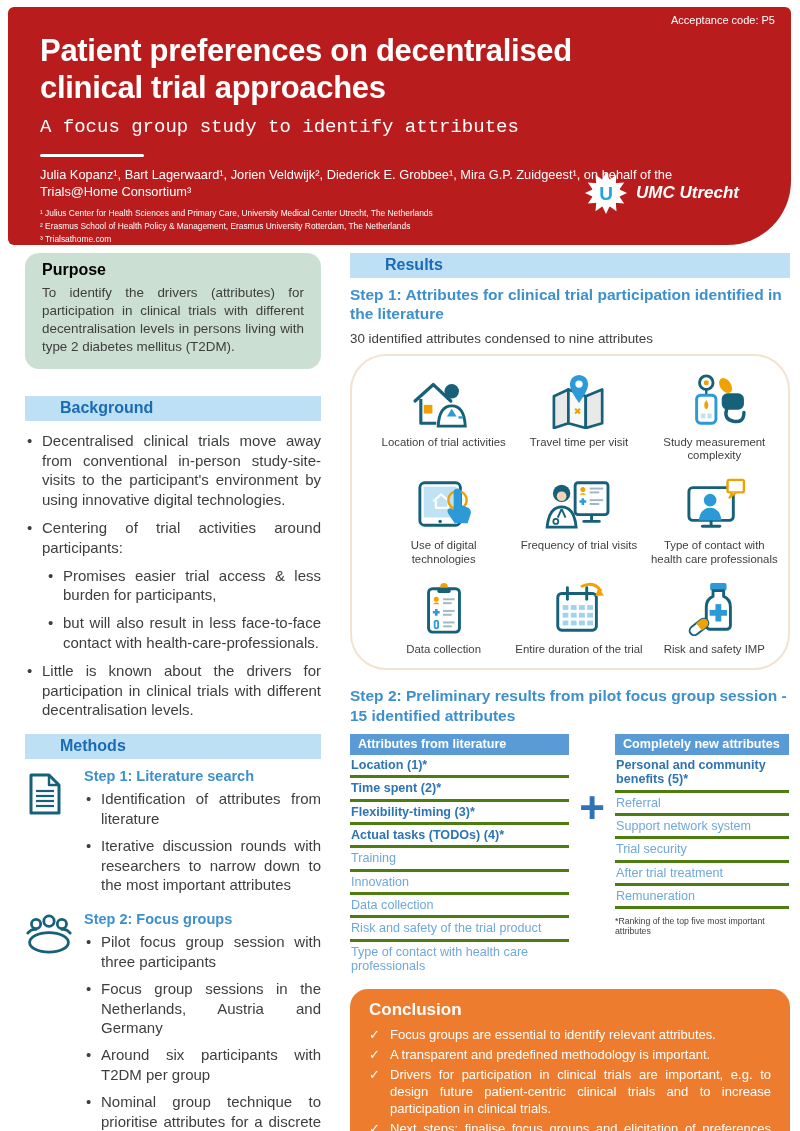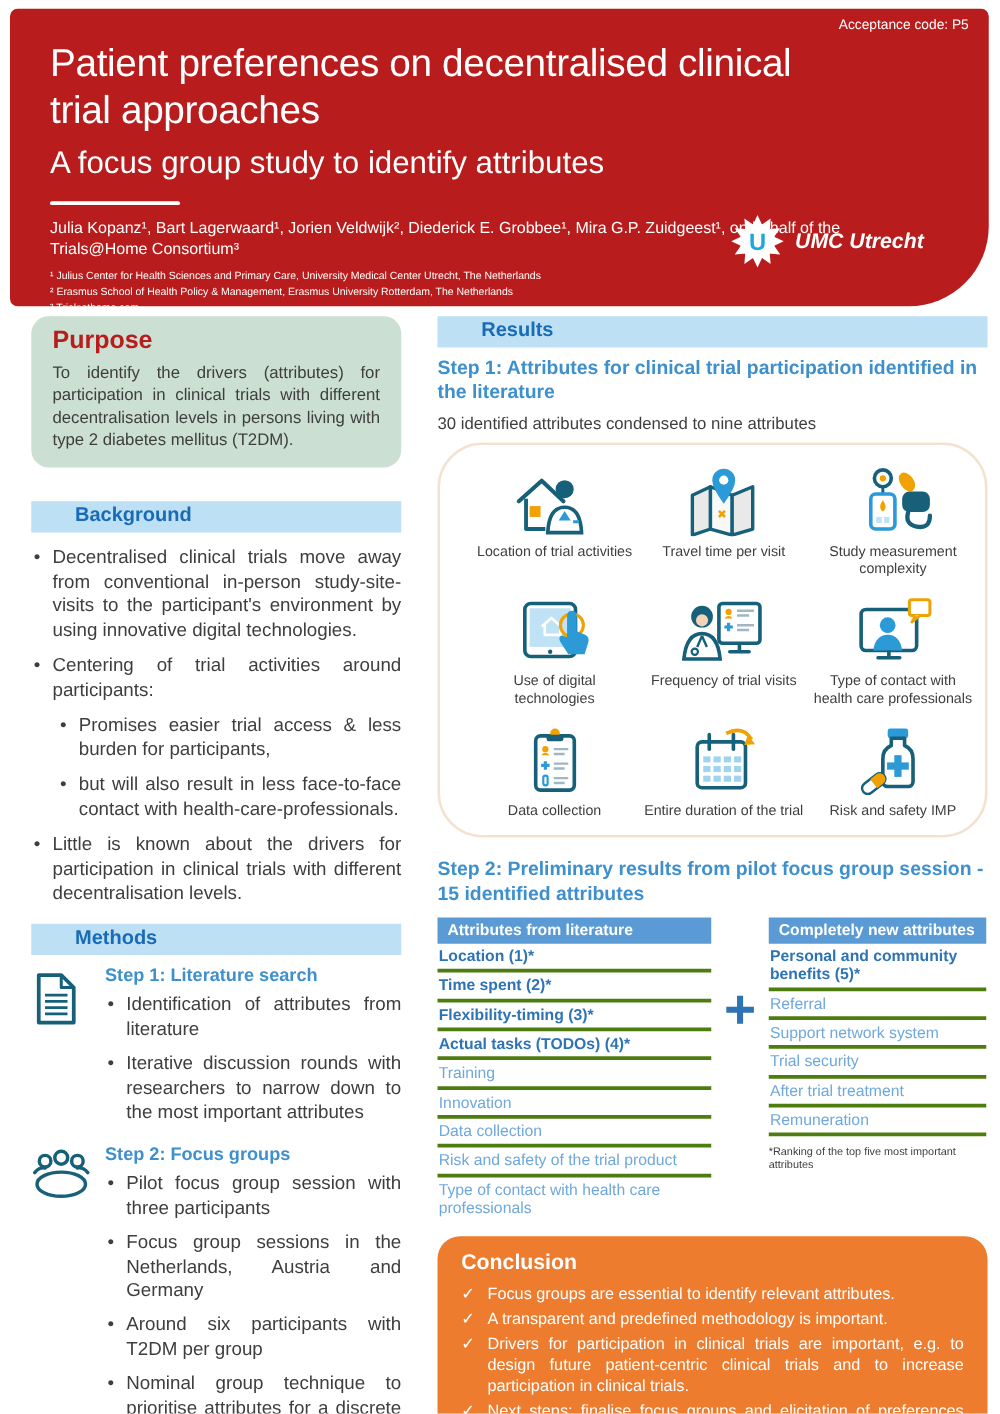--- a/index.html
+++ b/index.html
@@ -4,38 +4,38 @@
 <style>
   * { box-sizing: border-box; margin: 0; padding: 0; }
   html,body { background:#ffffff; }
   body { font-family:"Liberation Sans", sans-serif; color:#3e3e3e; }
   .poster { position:relative; width:800px; height:1131px; overflow:hidden; background:#fff; }
 
   
   .header { position:relative; margin:7px 9px 0 8px; height:238px; background:#b91c1c;
             border-radius:6px 6px 64px 6px; color:#fff; padding:26px 40px 0 32px; }
   .acceptance { position:absolute; top:7px; right:16px; font-size:11px; font-weight:400; }
-  .title { font-size:31px; font-weight:normal; line-height:1.18; width:620px; letter-spacing:-0.3px; }
-  .subtitle { font-size:25px; font-weight:300; margin-top:10px; }
+  .title { font-size:31px; font-weight:bold; line-height:1.18; width:620px; letter-spacing:-0.3px; }
+  .subtitle { font-size:19px; font-weight:300; margin-top:10px;font-family:Liberation Mono, monospace; }
   .divider { width:104px; height:3px; background:#fff; margin:16px 0 10px 0; border-radius:2px; }
   .authors { font-size:12.8px; line-height:1.3; width:680px; }
   .affiliations { margin-top:7px; font-size:8.4px; line-height:1.5; font-weight:300; }
   .umc { position:absolute; right:52px; bottom:30px; display:flex; align-items:center; gap:8px; }
   .umc-name { font-size:17px; font-weight:bold;font-style:italic; }
 
   
   .main { display:flex; gap:29px; padding:8px 10px 0 25px; }
   .col-left { width:296px; flex:none; }
   .col-right { flex:1; }
 
   .band { background:#bee0f4; padding:3px 10px 4px 35px; margin-bottom:4px; }
   .band-title { color:#1a6bb5; font-weight:bold; font-size:16px; }
 
   .purpose-box { background:#cbdfd2; border-radius:14px; padding:8px 17px 13px 17px; }
-  .purpose-title { color:#b91c1c; font-weight:bold; font-size:20px; margin-bottom:5px; }
+  .purpose-title { color:#000000; font-weight:bold; font-size:16px; margin-bottom:5px; }
   .purpose-text { font-size:13.4px; line-height:1.34; text-align:justify; }
 
   .bg-section { margin-top:27px; }
   .bullets { margin-top:10px; }
   .b { position:relative; padding-left:17px; font-size:15px; line-height:1.32; text-align:justify; margin-bottom:8px; }
   .b::before { content:"•"; position:absolute; left:2px; top:0; }
   .b.sub { margin-left:21px; }
 
   .methods-section { margin-top:14px; }
   .step { display:flex; gap:11px; margin-top:9px; }

